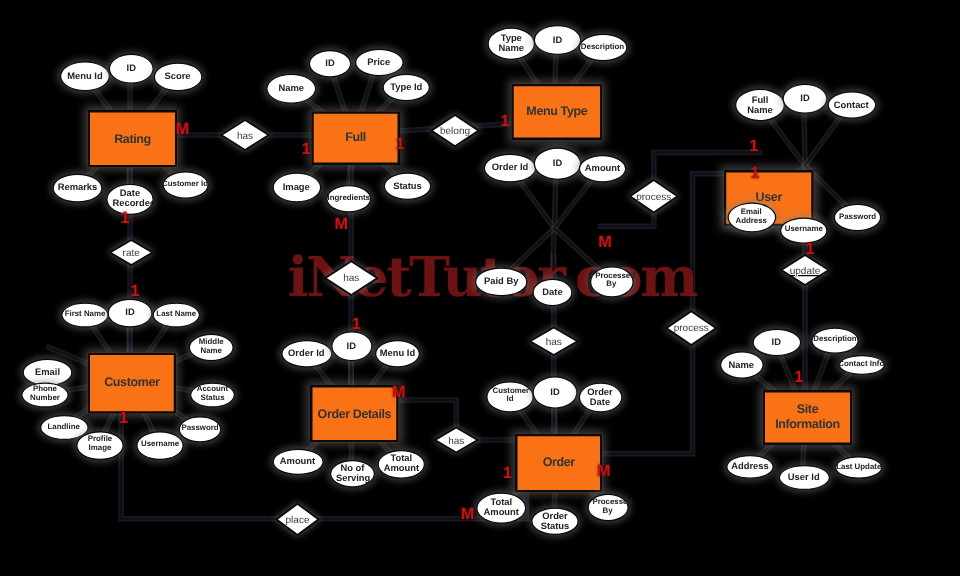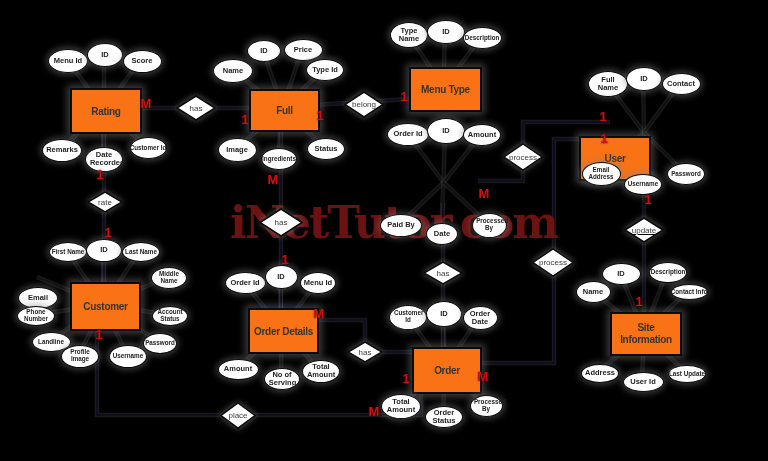--- a/index.html
+++ b/index.html
@@ -400,21 +400,21 @@
         <polygon points="20,1 39,14 20,27 1,14" fill="#fff" stroke="#0a0a0a" stroke-width="1.5"></polygon>
       </svg>
       <span>process</span>
     </div>
     <div class="rel" style="left: 532px; top: 247.5px; width: 42px; height: 29px;">
       <svg width="42" height="29">
         <polygon points="21,1 41,14.5 21,28 1,14.5" fill="#fff" stroke="#0a0a0a" stroke-width="1.5"></polygon>
       </svg>
       <span>process</span>
     </div>
-    <div class="rel" style="left: 624px; top: 217px; width: 40px; height: 26px; text-decoration: underline;">
+    <div class="rel" style="left: 624px; top: 203px; width: 40px; height: 26px; text-decoration: underline;">
       <svg width="40" height="26">
         <polygon points="20,1 39,13 20,25 1,13" fill="#fff" stroke="#0a0a0a" stroke-width="1.5"></polygon>
       </svg>
       <span>update</span>
     </div>
     <div class="rel" style="left: 423px; top: 261px; width: 40px; height: 24px;">
       <svg width="40" height="24">
         <polygon points="20,1 39,12 20,23 1,12" fill="#fff" stroke="#0a0a0a" stroke-width="1.5"></polygon>
       </svg>
       <span>has</span>

